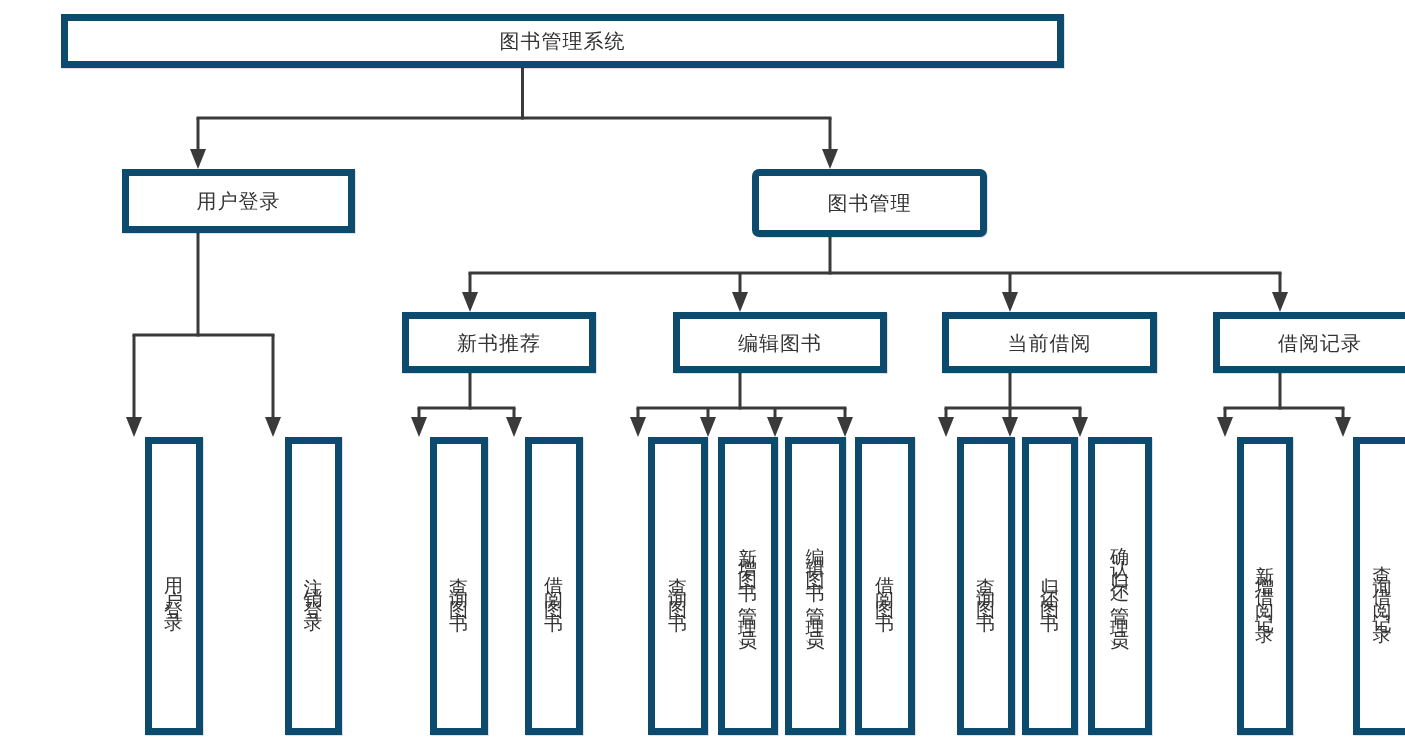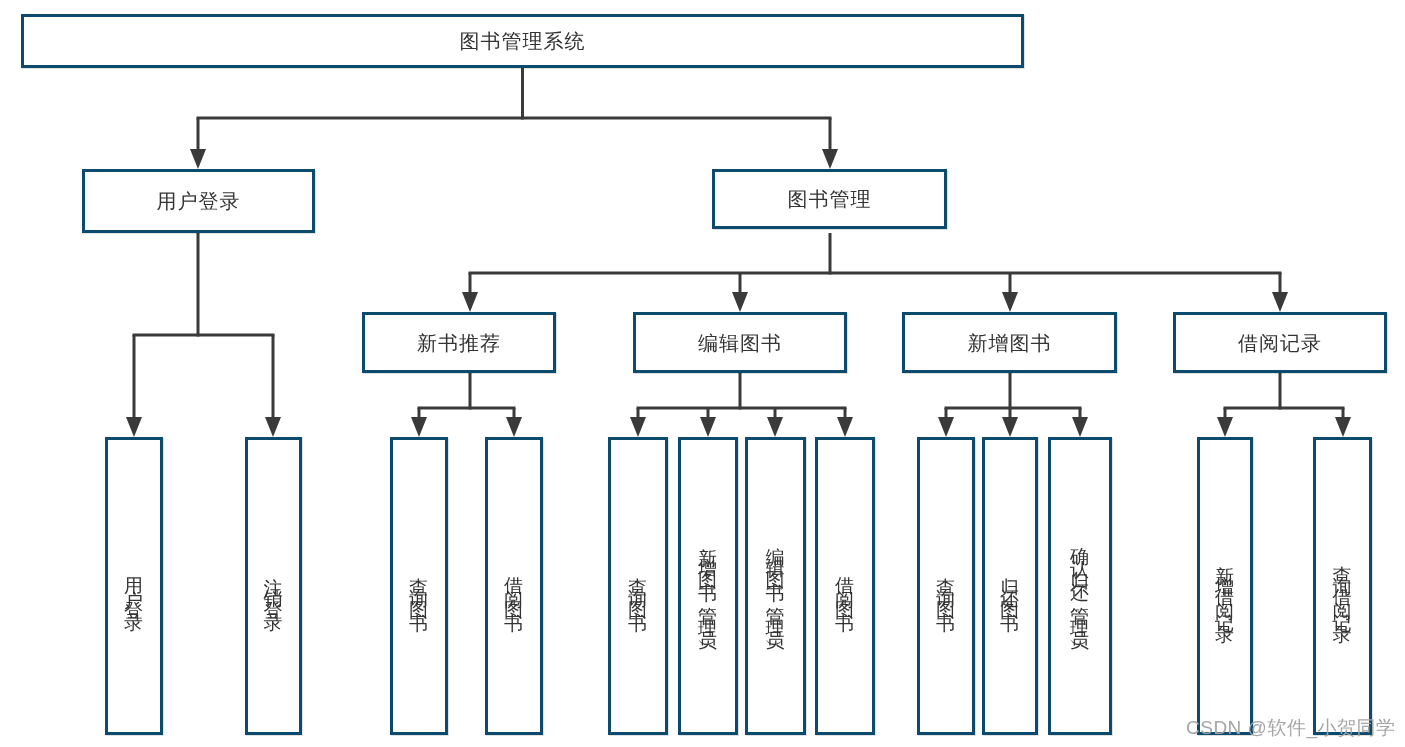--- a/index.html
+++ b/index.html
@@ -26,27 +26,28 @@
   .connectors line {
     stroke: #3a3a3a;
     stroke-width: 3;
   }
   .connectors polygon {
     fill: #3a3a3a;
   }
   .box {
     position: absolute;
     box-sizing: border-box;
-    border: 3px solid #0c4a6e;
+    border: 7px solid #0c4a6e;
     background: #ffffff;
     color: #333333;
     display: flex;
     align-items: center;
     justify-content: center;
     box-shadow: 1px 1px 0 rgba(0,0,0,0.12);
+    margin-left: 40px;
   }
   .box.h {
     font-size: 20px;
     letter-spacing: 1px;
     line-height: 1;
     white-space: nowrap;
   }
   .box.v {
     writing-mode: vertical-rl;
     text-orientation: mixed;
@@ -141,40 +142,39 @@
       <line x1="1225" y1="408" x2="1225" y2="423"></line>
       <polygon points="1217,417 1233,417 1225,437"></polygon>
       <line x1="1343" y1="408" x2="1343" y2="423"></line>
       <polygon points="1335,417 1351,417 1343,437"></polygon>
     </g>
   </svg>
 
   <div class="box h" style="left:21px; top:14px; width:1003px; height:54px;">图书管理系统</div>
 
   <div class="box h" style="left:82px; top:169px; width:233px; height:64px;">用户登录</div>
-  <div class="box h" style="left:712px; top:169px; width:235px; height:60px;">图书管理</div>
+  <div class="box h" style="left:712px; top:169px; width:235px; height:68px;border-radius:7px;">图书管理</div>
 
   <div class="box h" style="left:362px; top:312px; width:194px; height:61px;">新书推荐</div>
   <div class="box h" style="left:633px; top:312px; width:214px; height:61px;">编辑图书</div>
-  <div class="box h" style="left:902px; top:312px; width:215px; height:61px;">新增图书</div>
+  <div class="box h" style="left:902px; top:312px; width:215px; height:61px;">当前借阅</div>
   <div class="box h" style="left:1173px; top:312px; width:214px; height:61px;text-align:center;">借阅记录</div>
 
   <div class="box v" style="left:105px; top:437px; width:58px; height:298px;">用户登录</div>
   <div class="box v" style="left:245px; top:437px; width:57px; height:298px;">注销登录</div>
 
   <div class="box v" style="left:390px; top:437px; width:58px; height:298px;">查询图书</div>
   <div class="box v" style="left:485px; top:437px; width:58px; height:298px;">借阅图书</div>
 
   <div class="box v" style="left:608px; top:437px; width:60px; height:298px;">查询图书</div>
   <div class="box v" style="left:678px; top:437px; width:60px; height:298px;">新增图书（管理员）</div>
   <div class="box v" style="left:745px; top:437px; width:61px; height:298px;">编辑图书（管理员）</div>
   <div class="box v" style="left:815px; top:437px; width:60px; height:298px;">借阅图书</div>
 
   <div class="box v" style="left:917px; top:437px; width:58px; height:298px;">查询图书</div>
   <div class="box v" style="left:982px; top:437px; width:56px; height:298px;">归还图书</div>
   <div class="box v" style="left:1048px; top:437px; width:64px; height:298px;">确认归还（管理员）</div>
 
   <div class="box v" style="left:1197px; top:437px; width:56px; height:298px;">新增借阅记录</div>
   <div class="box v" style="left:1313px; top:437px; width:59px; height:298px;">查询借阅记录</div>
 
-  <div class="watermark">CSDN @软件_小贺同学</div>
 
 </div>
 
 </body></html>

